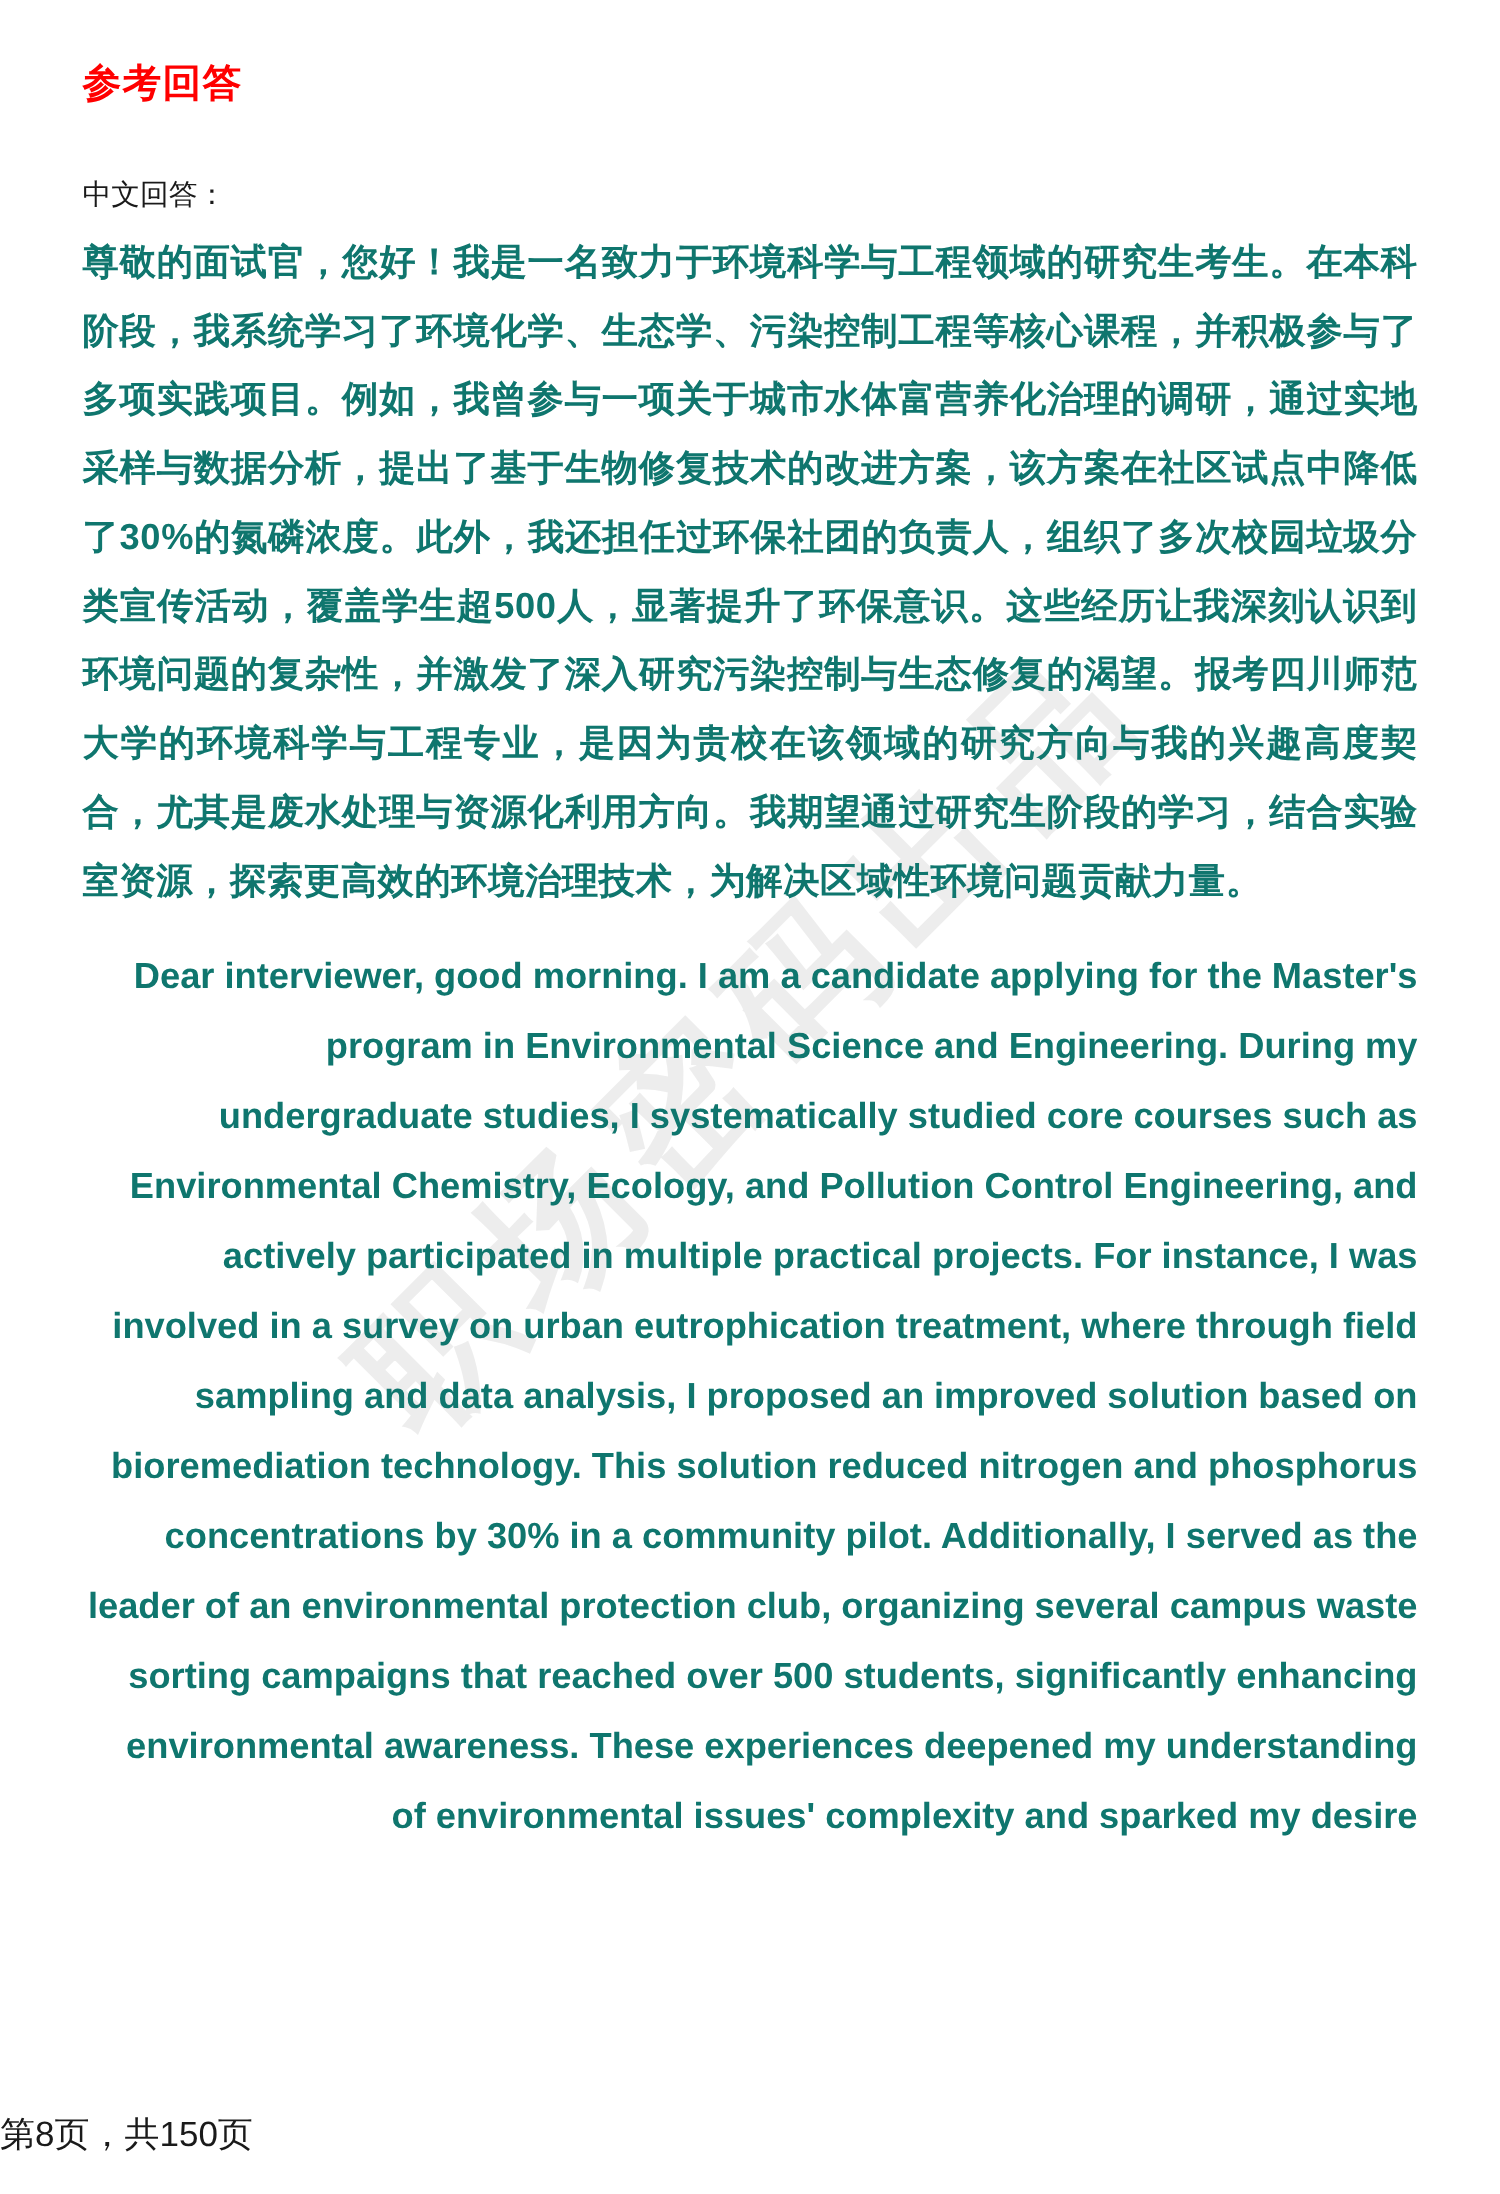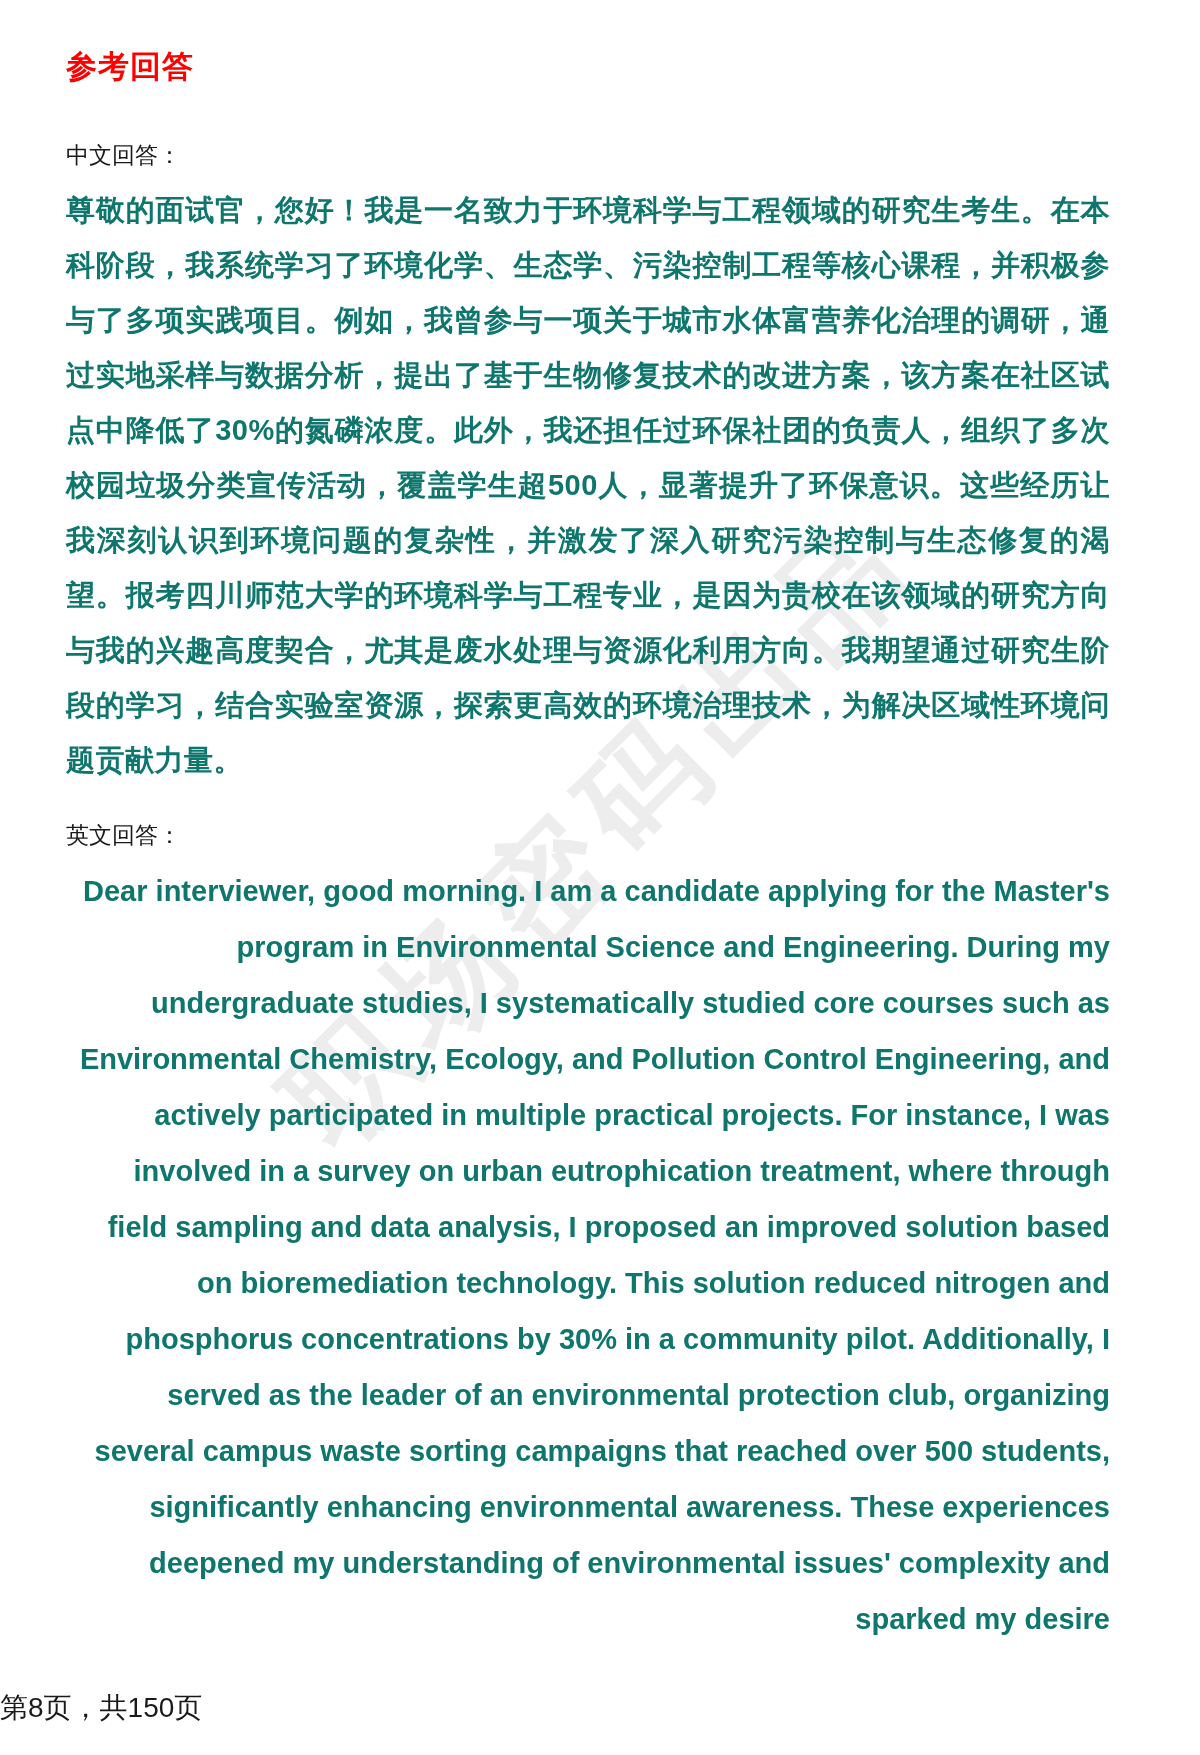--- a/index.html
+++ b/index.html
@@ -15,21 +15,21 @@
     margin: 0 auto;
     background: #ffffff;
     overflow: hidden;
     font-family: "Liberation Sans", "DejaVu Sans", sans-serif;
     color: #1a1a1a;
   }
 
   .content {
     position: relative;
     z-index: 2;
-    padding: 46px 90px 0 66px;
+    padding: 46px 66px 0 66px;
   }
 
   .title {
     font-size: 31px;
     font-weight: bold;
     color: #ff0000;
     letter-spacing: 1px;
     margin-bottom: 40px;
   }
 
@@ -95,21 +95,20 @@
   <div class="content">
 
     <div class="title">参考回答</div>
 
     <div class="section">
       <div class="section-label">中文回答：</div>
       <div class="body-text body-zh">尊敬的面试官，您好！我是一名致力于环境科学与工程领域的研究生考生。在本科阶段，我系统学习了环境化学、生态学、污染控制工程等核心课程，并积极参与了多项实践项目。例如，我曾参与一项关于城市水体富营养化治理的调研，通过实地采样与数据分析，提出了基于生物修复技术的改进方案，该方案在社区试点中降低了30%的氮磷浓度。此外，我还担任过环保社团的负责人，组织了多次校园垃圾分类宣传活动，覆盖学生超500人，显著提升了环保意识。这些经历让我深刻认识到环境问题的复杂性，并激发了深入研究污染控制与生态修复的渴望。报考四川师范大学的环境科学与工程专业，是因为贵校在该领域的研究方向与我的兴趣高度契合，尤其是废水处理与资源化利用方向。我期望通过研究生阶段的学习，结合实验室资源，探索更高效的环境治理技术，为解决区域性环境问题贡献力量。</div>
     </div>
 
     <div class="section">
-      <div class="section-label">英文回答：</div>
       <div class="body-text body-en">Dear interviewer, good morning. I am a candidate applying for the Master's program in Environmental Science and Engineering. During my undergraduate studies, I systematically studied core courses such as Environmental Chemistry, Ecology, and Pollution Control Engineering, and actively participated in multiple practical projects. For instance, I was involved in a survey on urban eutrophication treatment, where through field sampling and data analysis, I proposed an improved solution based on bioremediation technology. This solution reduced nitrogen and phosphorus concentrations by 30% in a community pilot. Additionally, I served as the leader of an environmental protection club, organizing several campus waste sorting campaigns that reached over 500 students, significantly enhancing environmental awareness. These experiences deepened my understanding of environmental issues' complexity and sparked my desire</div>
     </div>
 
   </div>
 
   <div class="footer">第8页，共150页</div>
 
 </div>
 
 </body></html>

